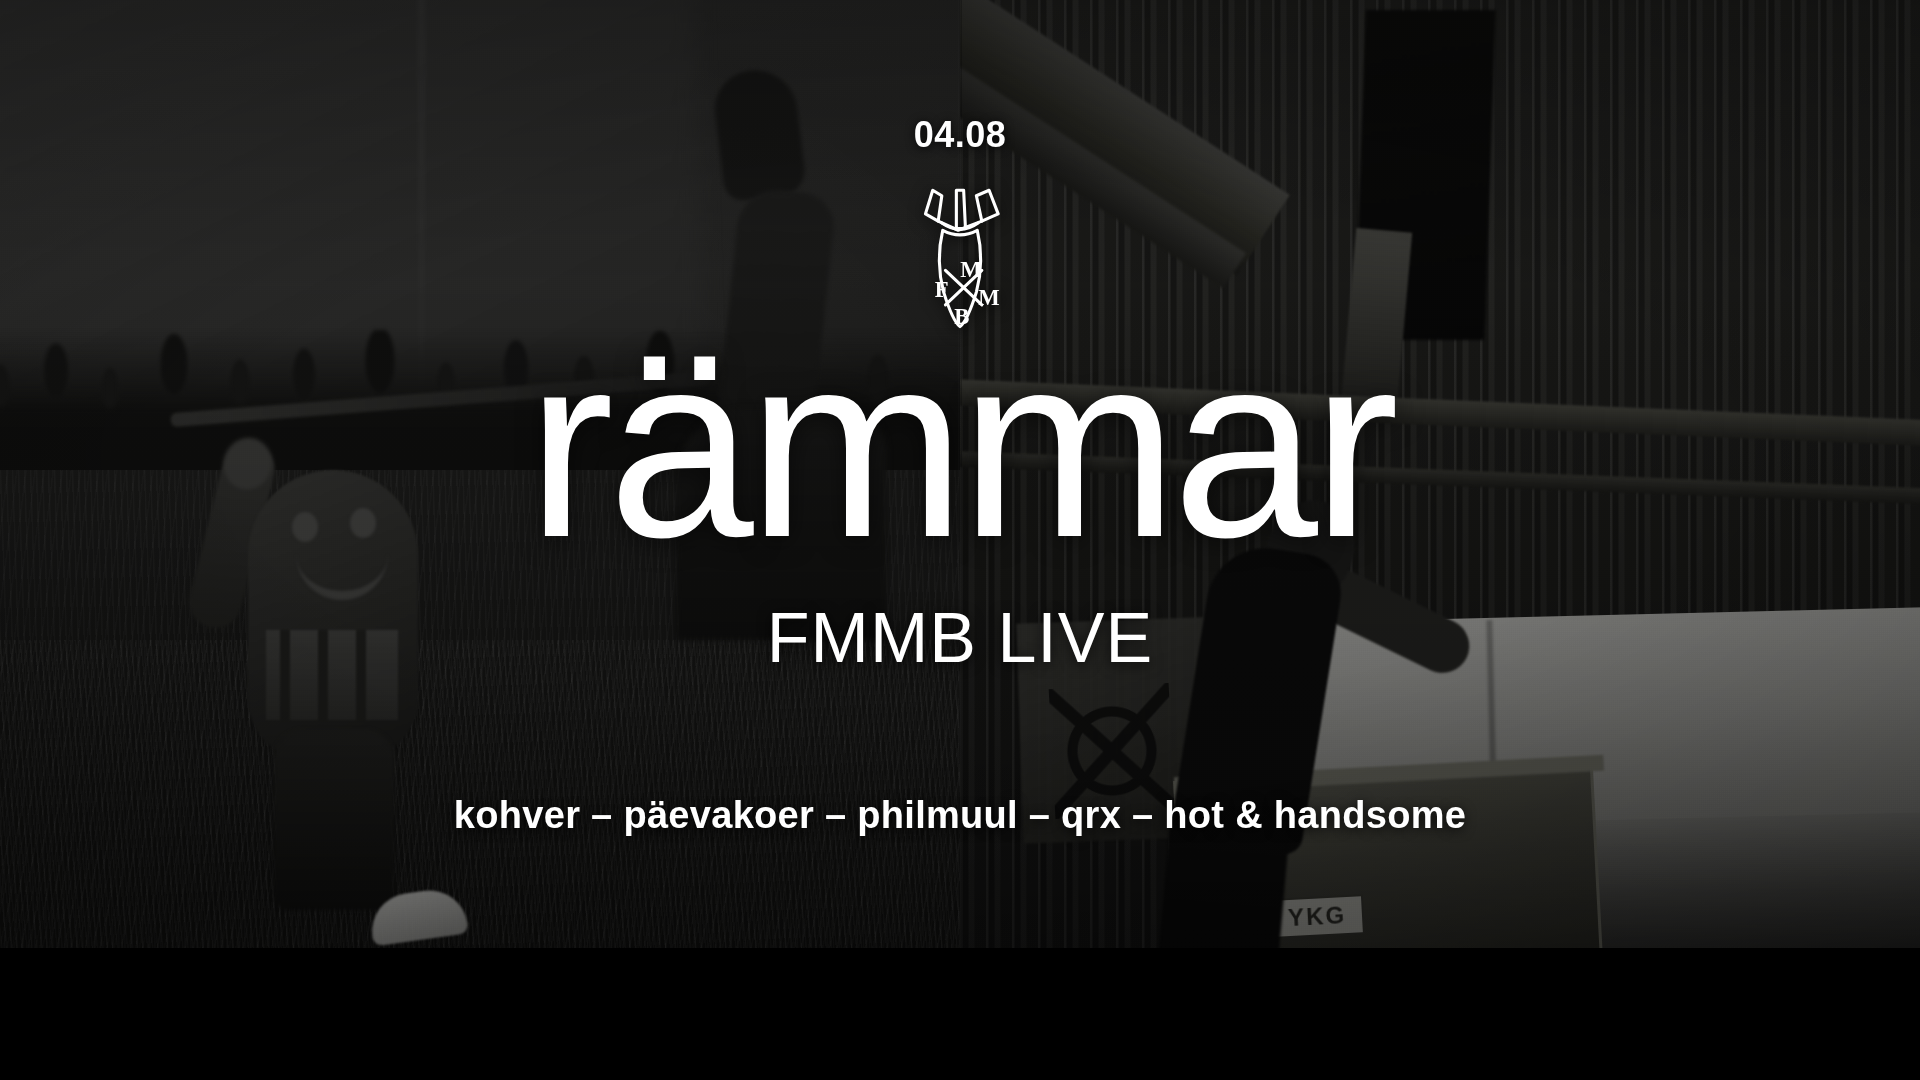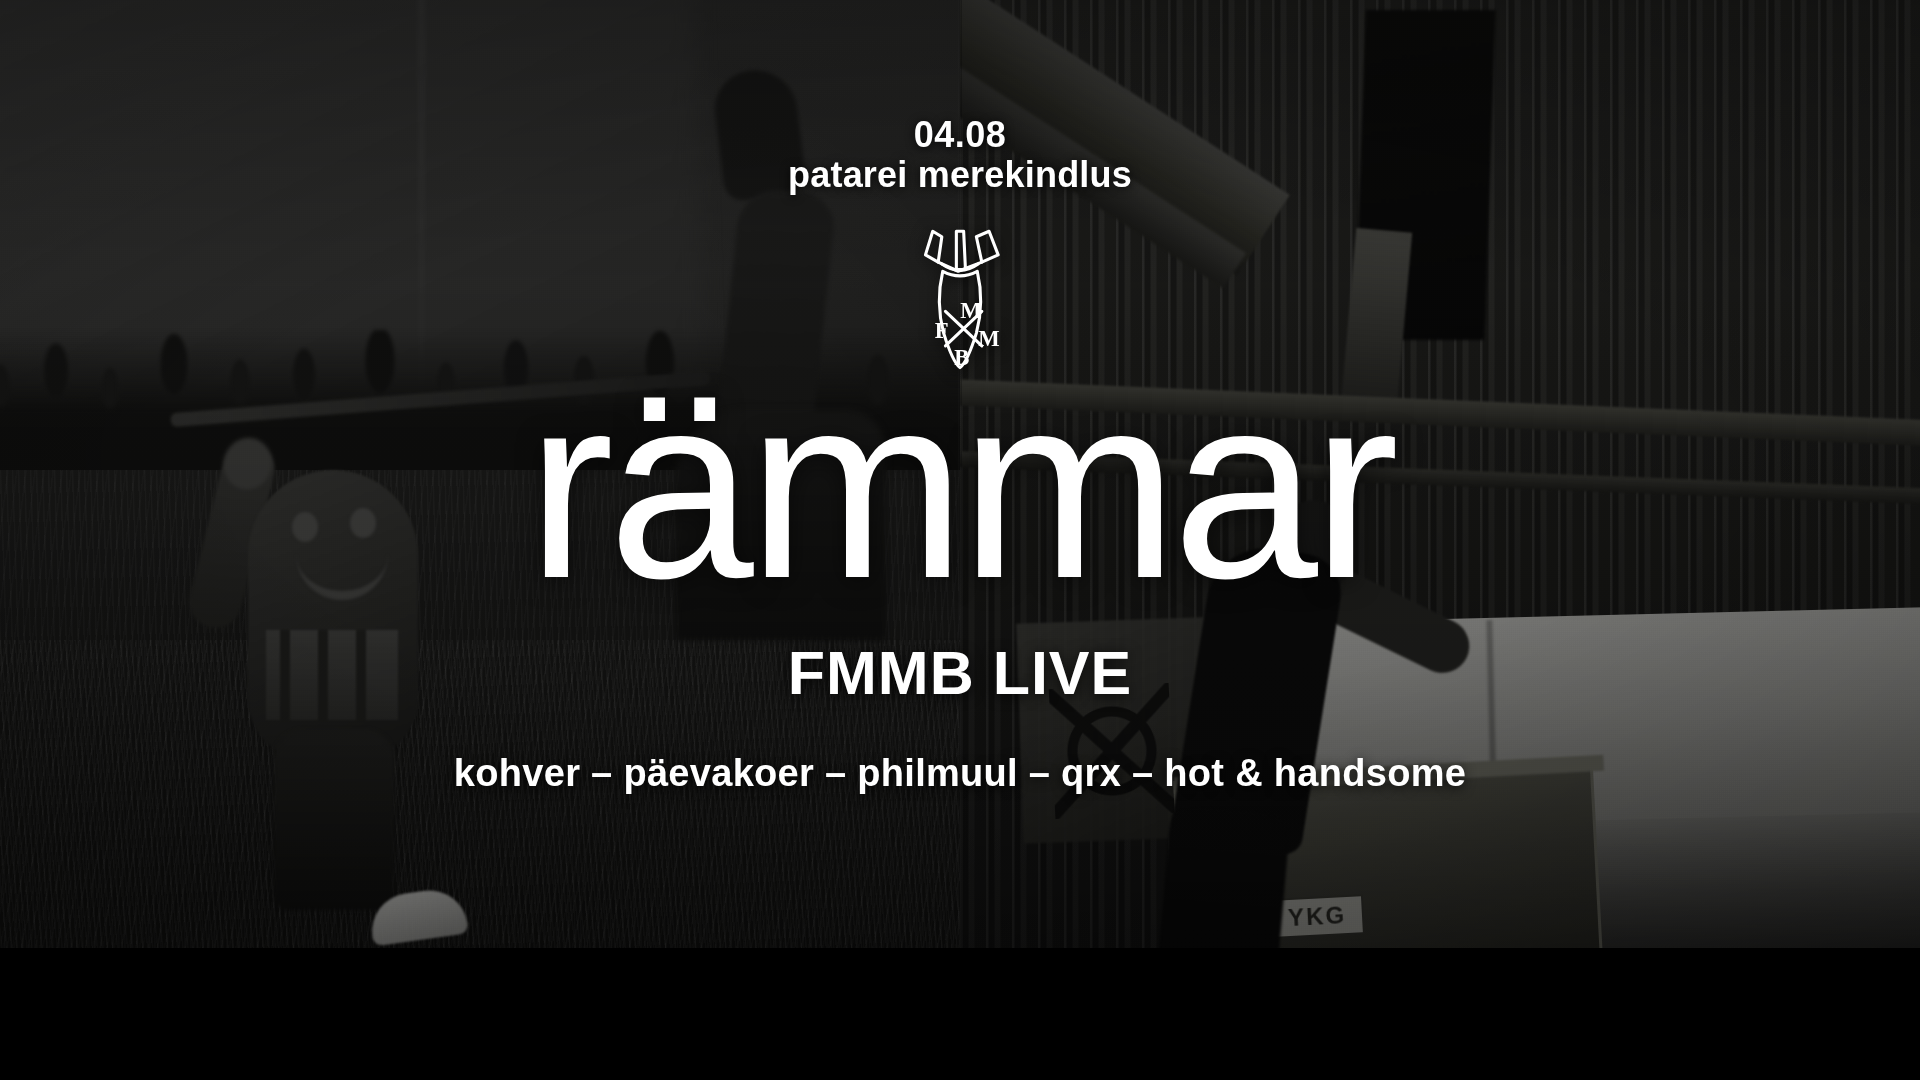--- a/index.html
+++ b/index.html
@@ -340,26 +340,26 @@
     font-size:262px;
     font-weight:normal;
     letter-spacing:-6px;
     line-height:.82;
     color:#fff;
     text-shadow:0 4px 26px rgba(0,0,0,.55);
   }
 
   .sub-title {
     margin-top:44px;
-    font-size:61px; font-weight:bold; letter-spacing:1px;
+    font-size:70px; font-weight:normal; letter-spacing:1px;
     text-shadow:0 2px 14px rgba(0,0,0,.8);
   }
 
   .lineup {
-    margin-top:44px;
+    margin-top:116px;
     font-size:38px; font-weight:bold; letter-spacing:.3px;
     text-shadow:0 2px 12px rgba(0,0,0,.85);
   }
 </style>
 </head>
 <body>
 
 <div id="poster">
 
   <div class="bg-layer">
@@ -420,21 +420,20 @@
 
     <div class="seam"></div>
     <div class="grain"></div>
     <div class="darken"></div>
   </div>
 
   <div class="content">
 
     <div class="header-block">
       <div class="ev-date">04.08</div>
-      <div class="ev-venue">patarei merekindlus</div>
     </div>
 
     <div class="logo-wrap">
       <svg viewBox="0 0 120 165" width="110" height="150" aria-hidden="true">
         <g fill="none" stroke="#ffffff" stroke-width="3.4" stroke-linecap="round" stroke-linejoin="round">
 
           <path d="M40 14 L30 8 L22 34 L36 42 Z"></path>
           <path d="M78 14 L92 8 L102 34 L84 42 Z"></path>
           <path d="M36 42 L58 52 L84 42"></path>
 

